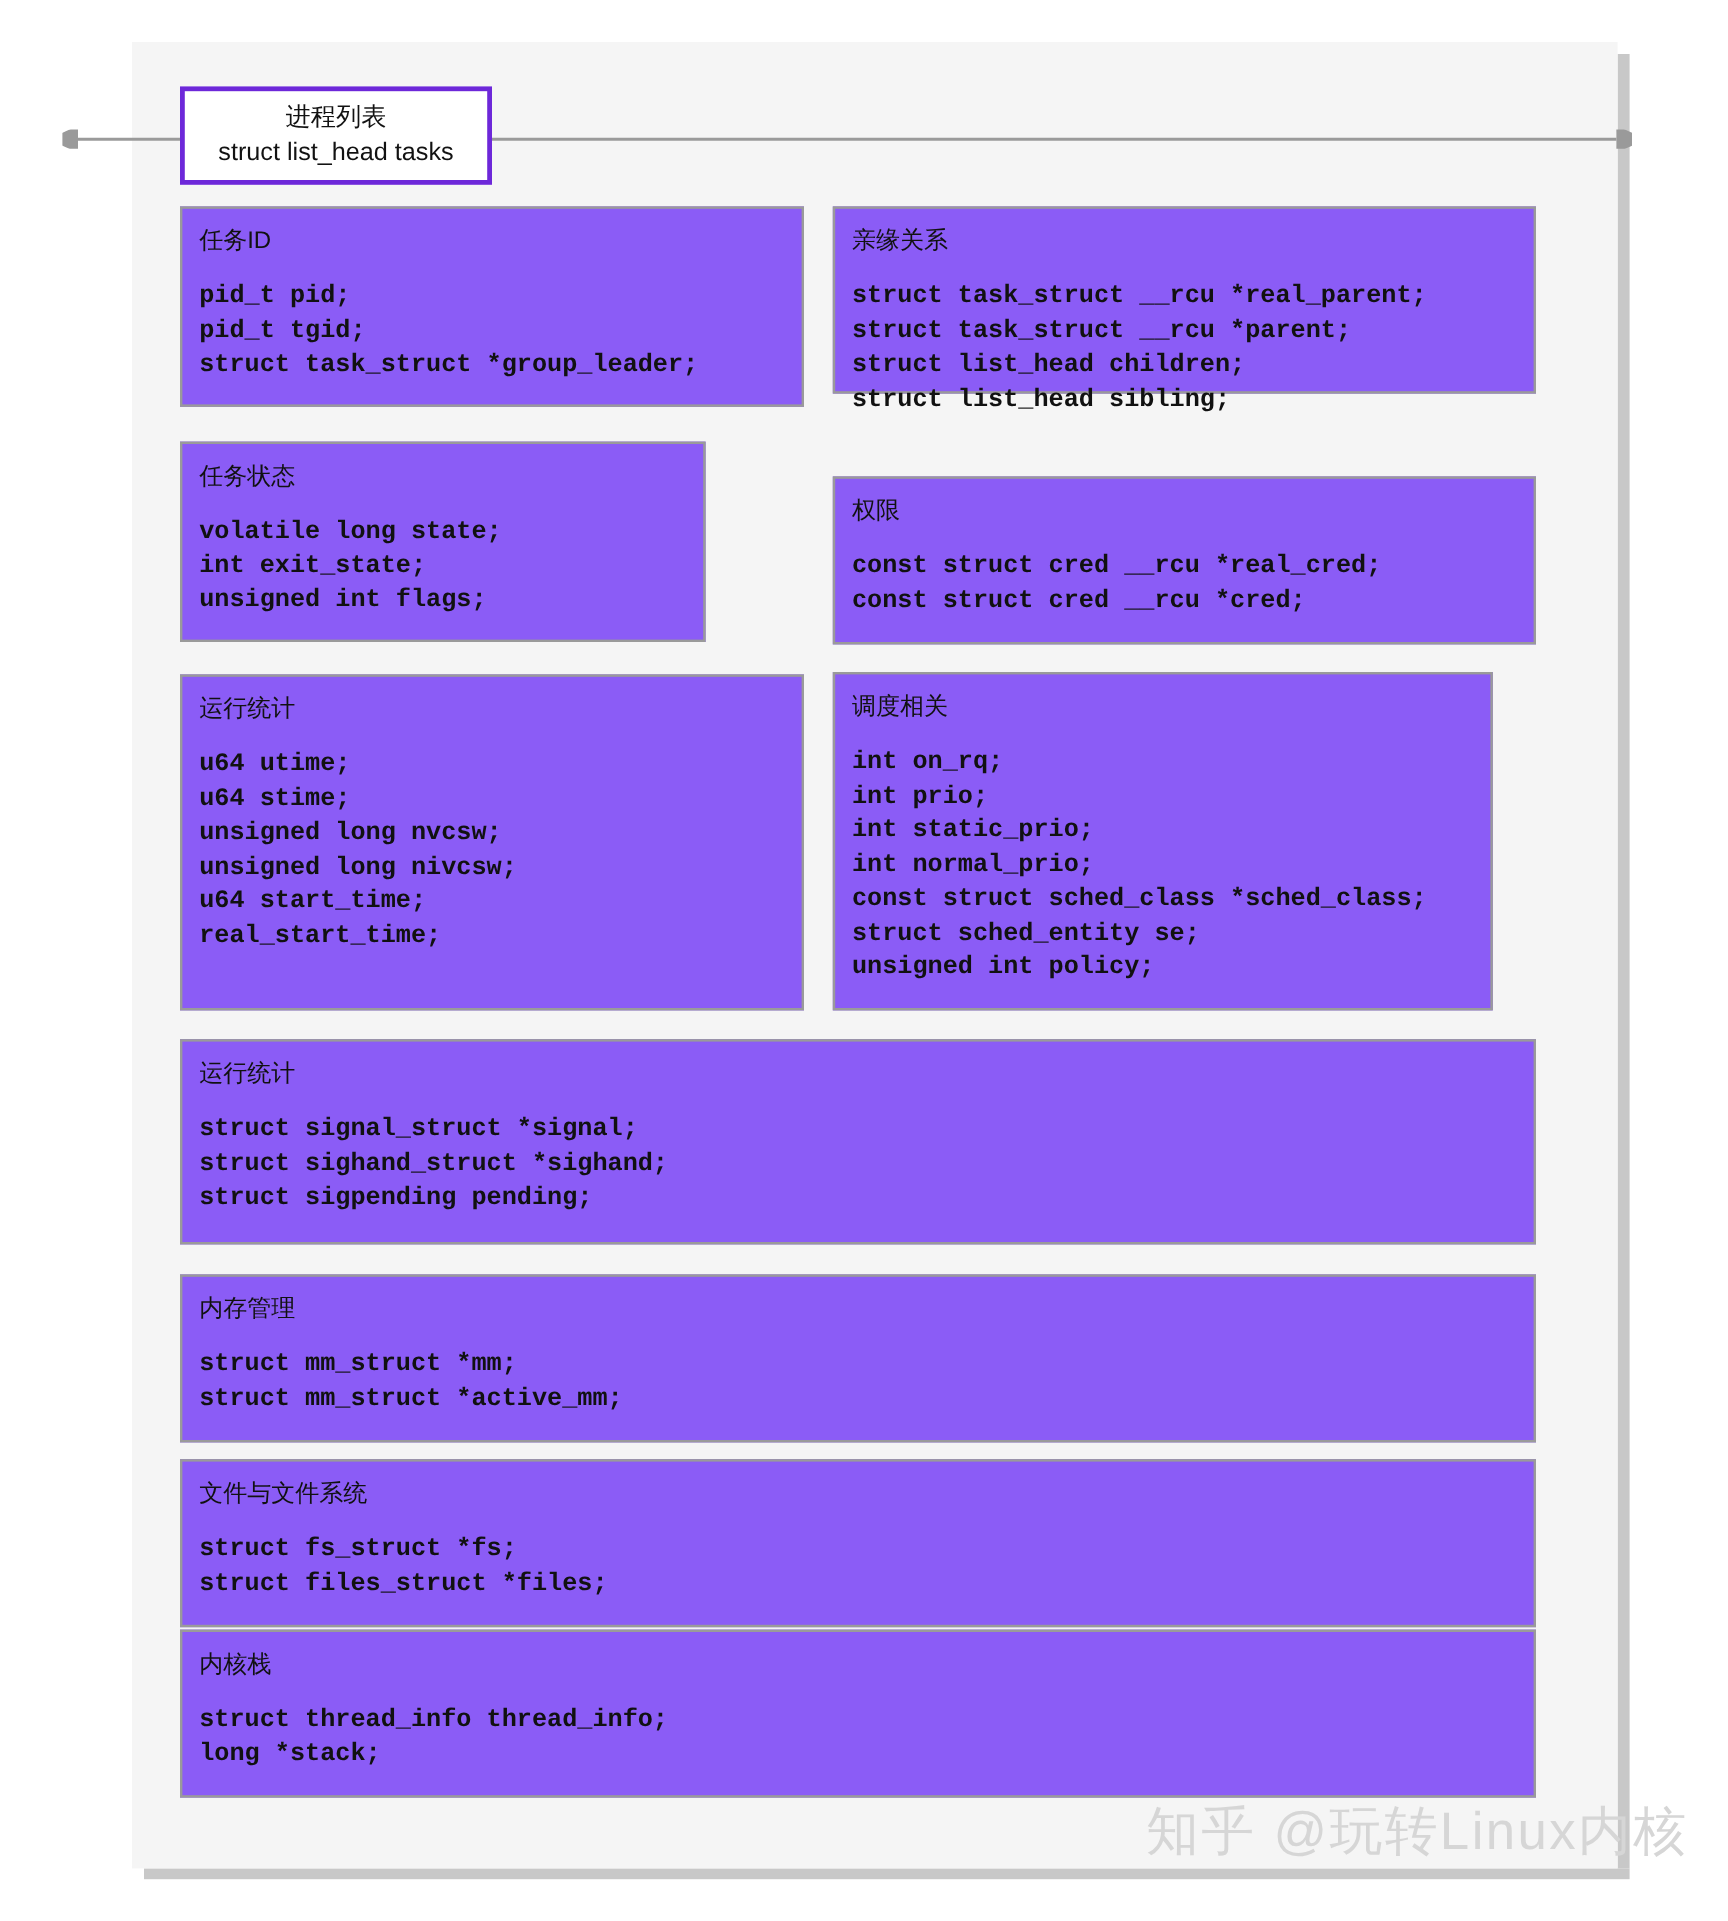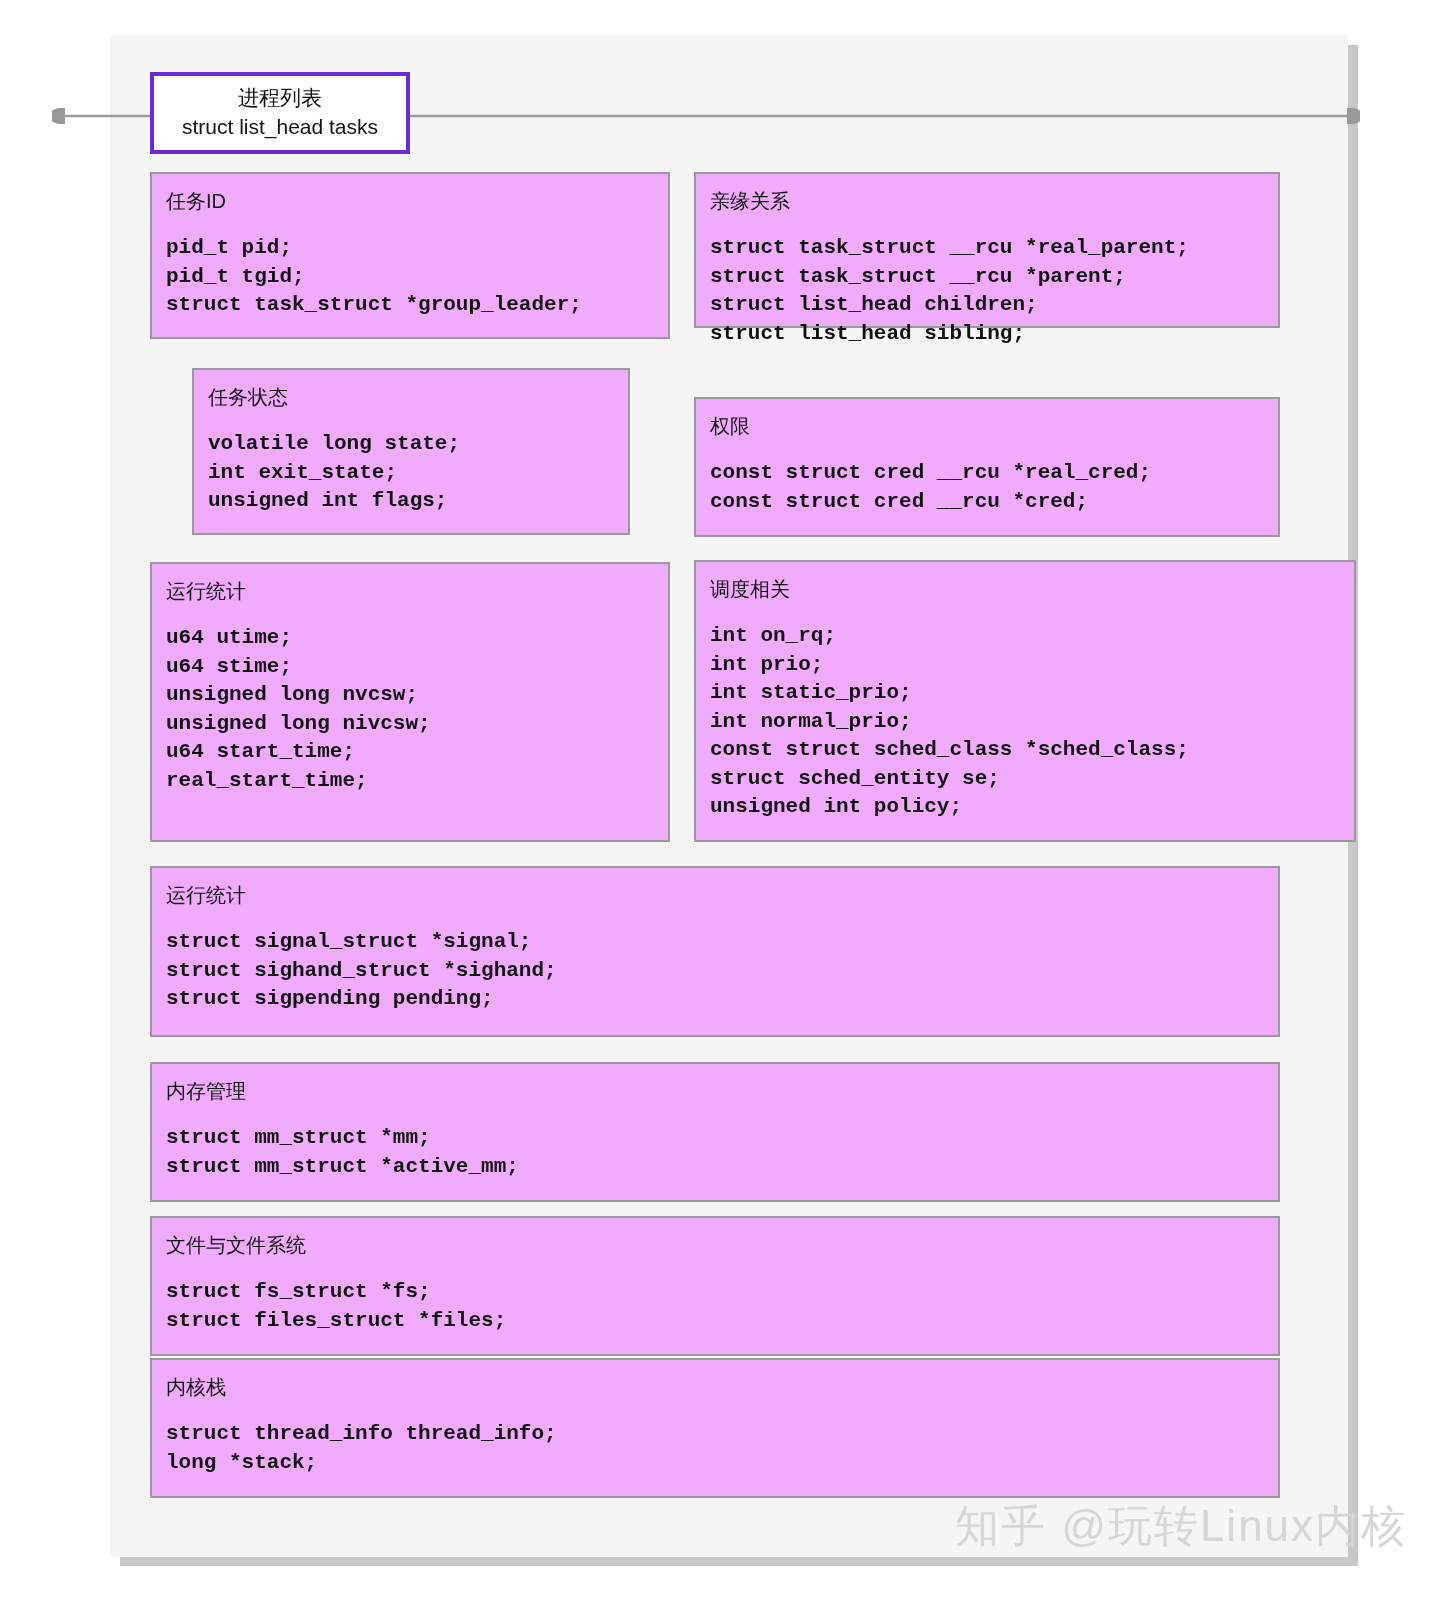--- a/index.html
+++ b/index.html
@@ -75,21 +75,21 @@
   }
   #list-head-box .lh-sub {
     font-size: 21px;
     color: #121212;
     line-height: 30px;
   }
 
   
   .group-box {
     position: absolute;
-    background: #f0abfc;
+    background: #8b5cf6;
     border: 2px solid #9a9a9a;
     box-sizing: border-box;
     padding: 12px 14px 14px 14px;
     z-index: 3;
   }
   .group-title {
     font-size: 20px;
     color: #111111;
     line-height: 30px;
     margin-bottom: 18px;
@@ -99,25 +99,25 @@
     font-family: "Liberation Mono", "DejaVu Sans Mono", monospace;
     font-size: 21px;
     line-height: 28.5px;
     color: #111111;
     white-space: pre;
   }
   .group-code div { white-space: pre; font-weight: bold; }
 
   
   #box-taskid      { left: 150px;  top: 172px;  width: 520px;  height: 167px; }
-  #box-taskstate   { left: 150px;  top: 368px;  width: 438px;  height: 167px; margin-left: 42px; }
+  #box-taskstate   { left: 150px;  top: 368px;  width: 438px;  height: 167px; }
   #box-runstat     { left: 150px;  top: 562px;  width: 520px;  height: 280px; }
   #box-relation    { left: 694px;  top: 172px;  width: 586px;  height: 156px; }
   #box-perm        { left: 694px;  top: 397px;  width: 586px;  height: 140px; }
-  #box-sched       { left: 694px;  top: 560px;  width: 662px;  height: 282px; }
+  #box-sched       { left: 694px;  top: 560px;  width: 550px;  height: 282px; }
   #box-signal      { left: 150px;  top: 866px;  width: 1130px; height: 171px; }
   #box-memory      { left: 150px;  top: 1062px; width: 1130px; height: 140px; }
   #box-files       { left: 150px;  top: 1216px; width: 1130px; height: 140px; }
   #box-kstack      { left: 150px;  top: 1358px; width: 1130px; height: 140px; }
 
   
   #watermark {
     position: absolute;
     left: 955px;
     top: 1497px;

